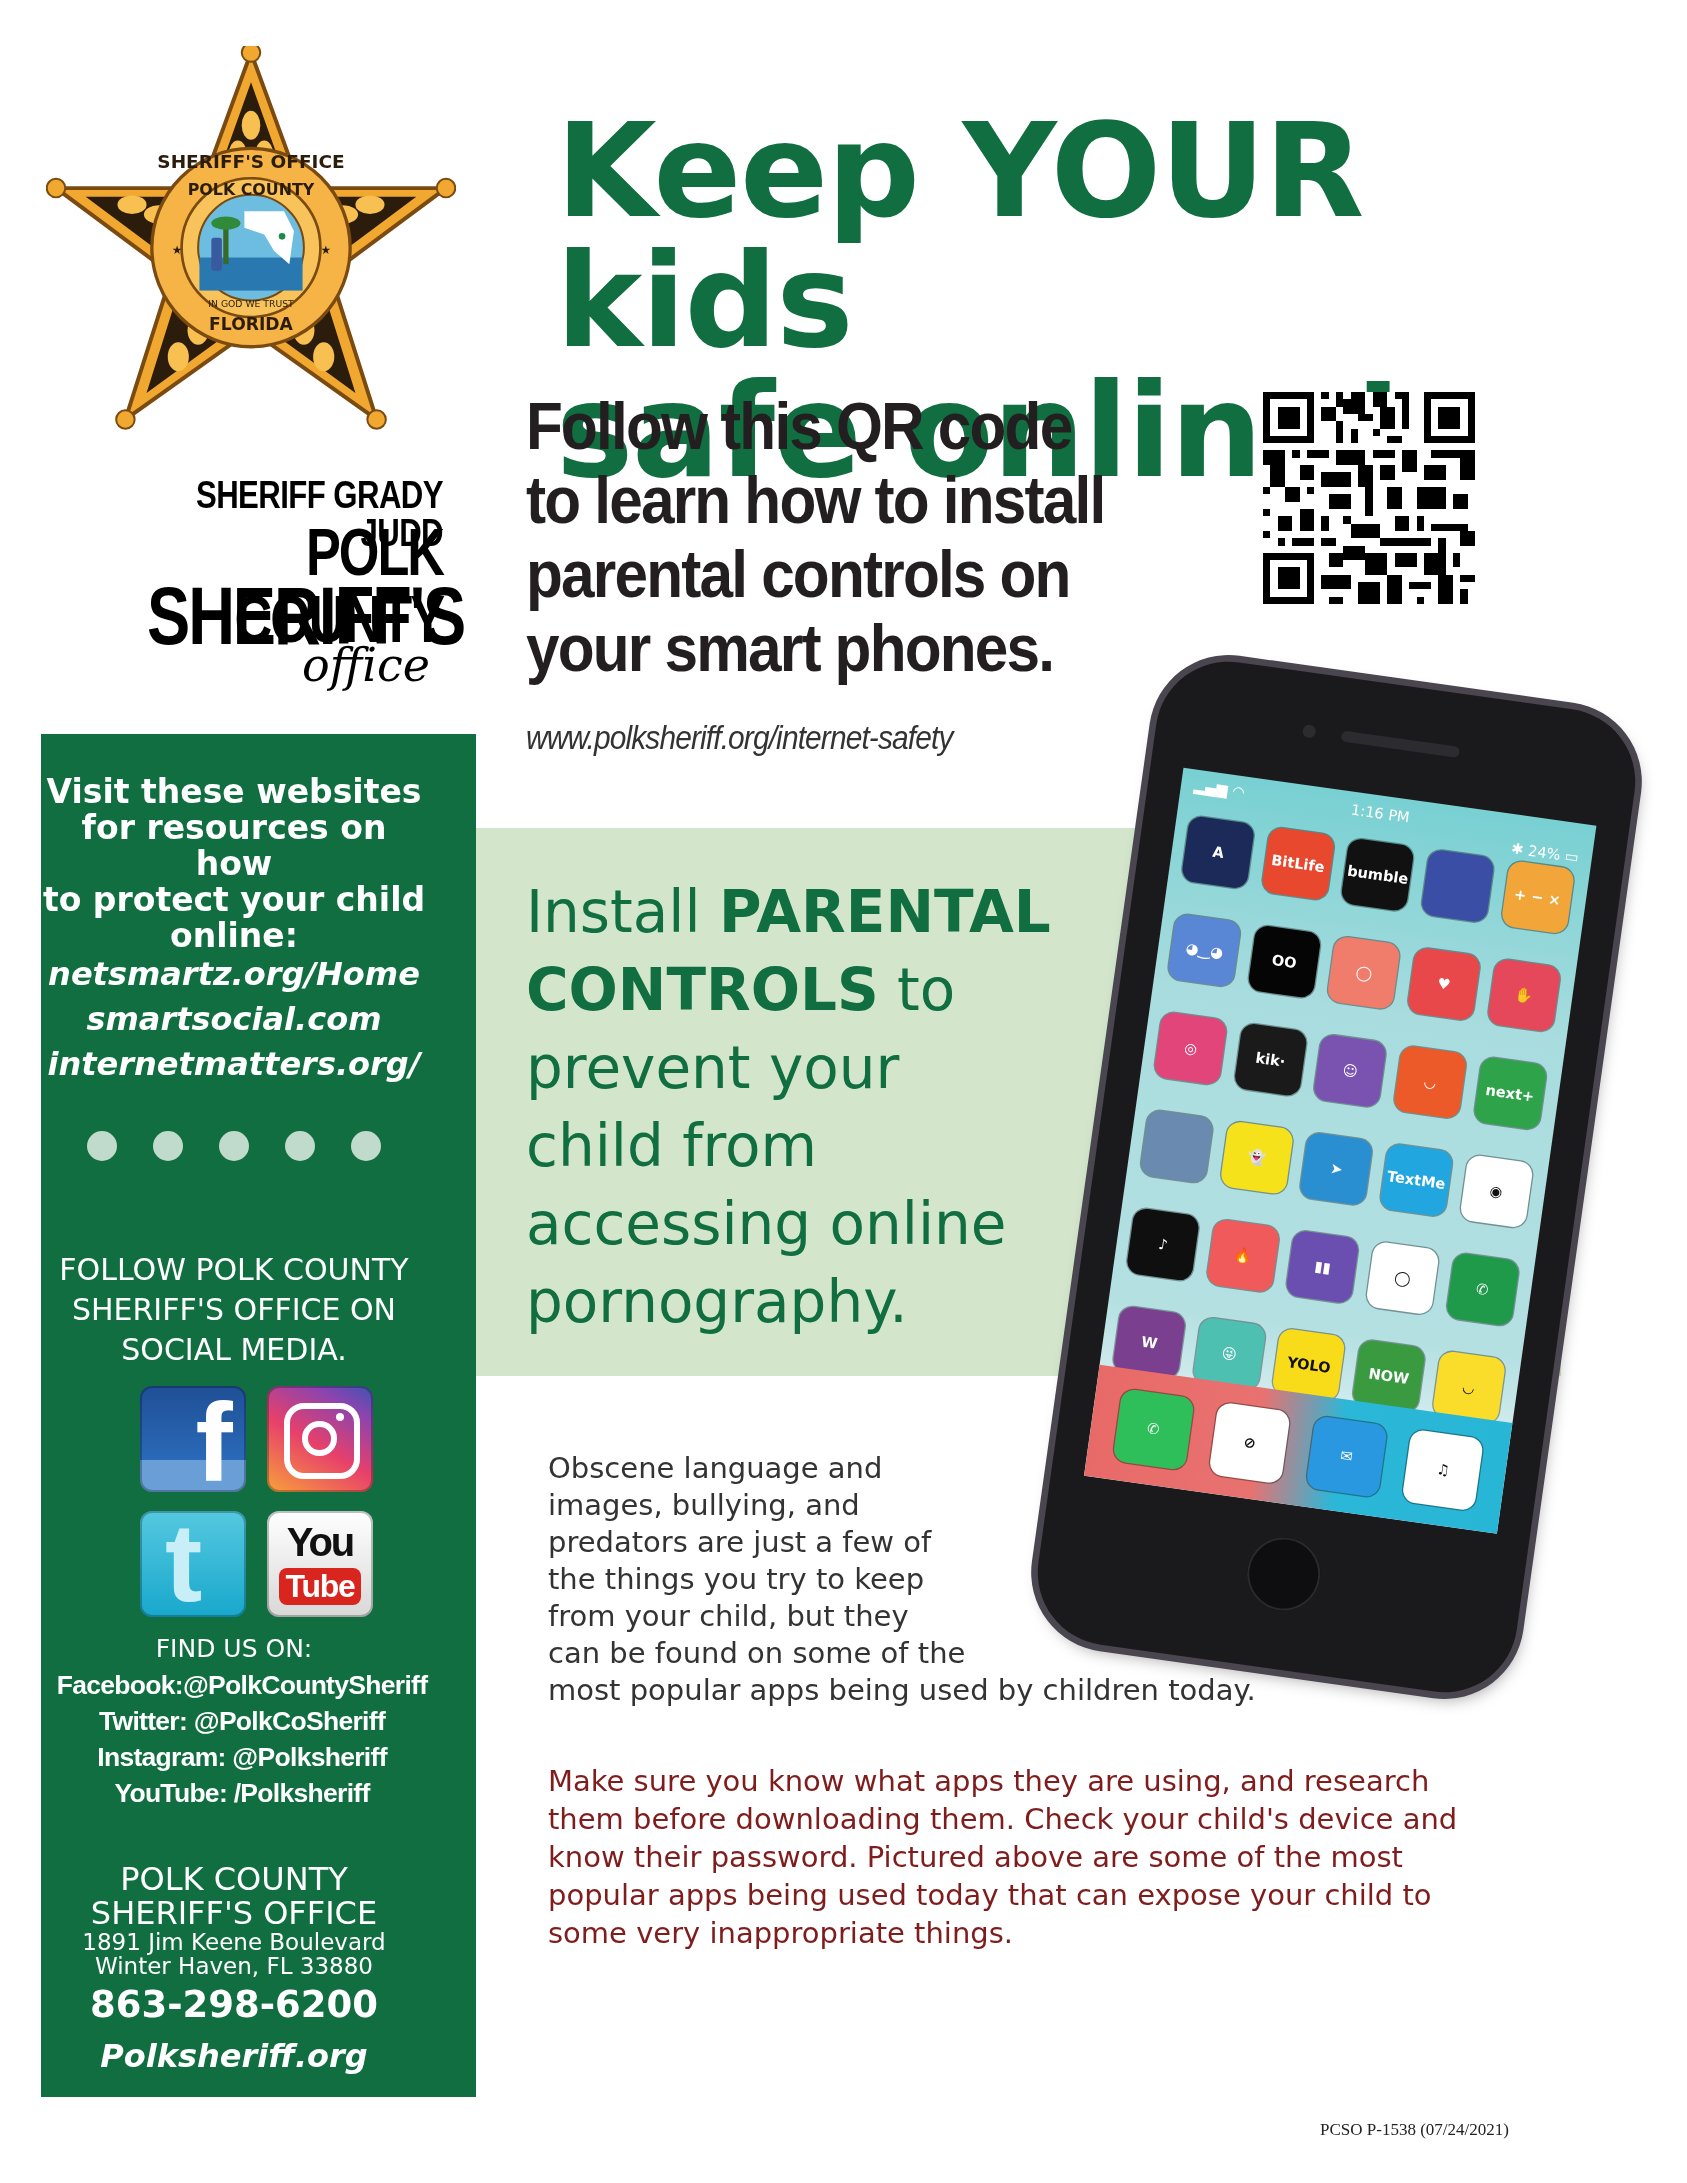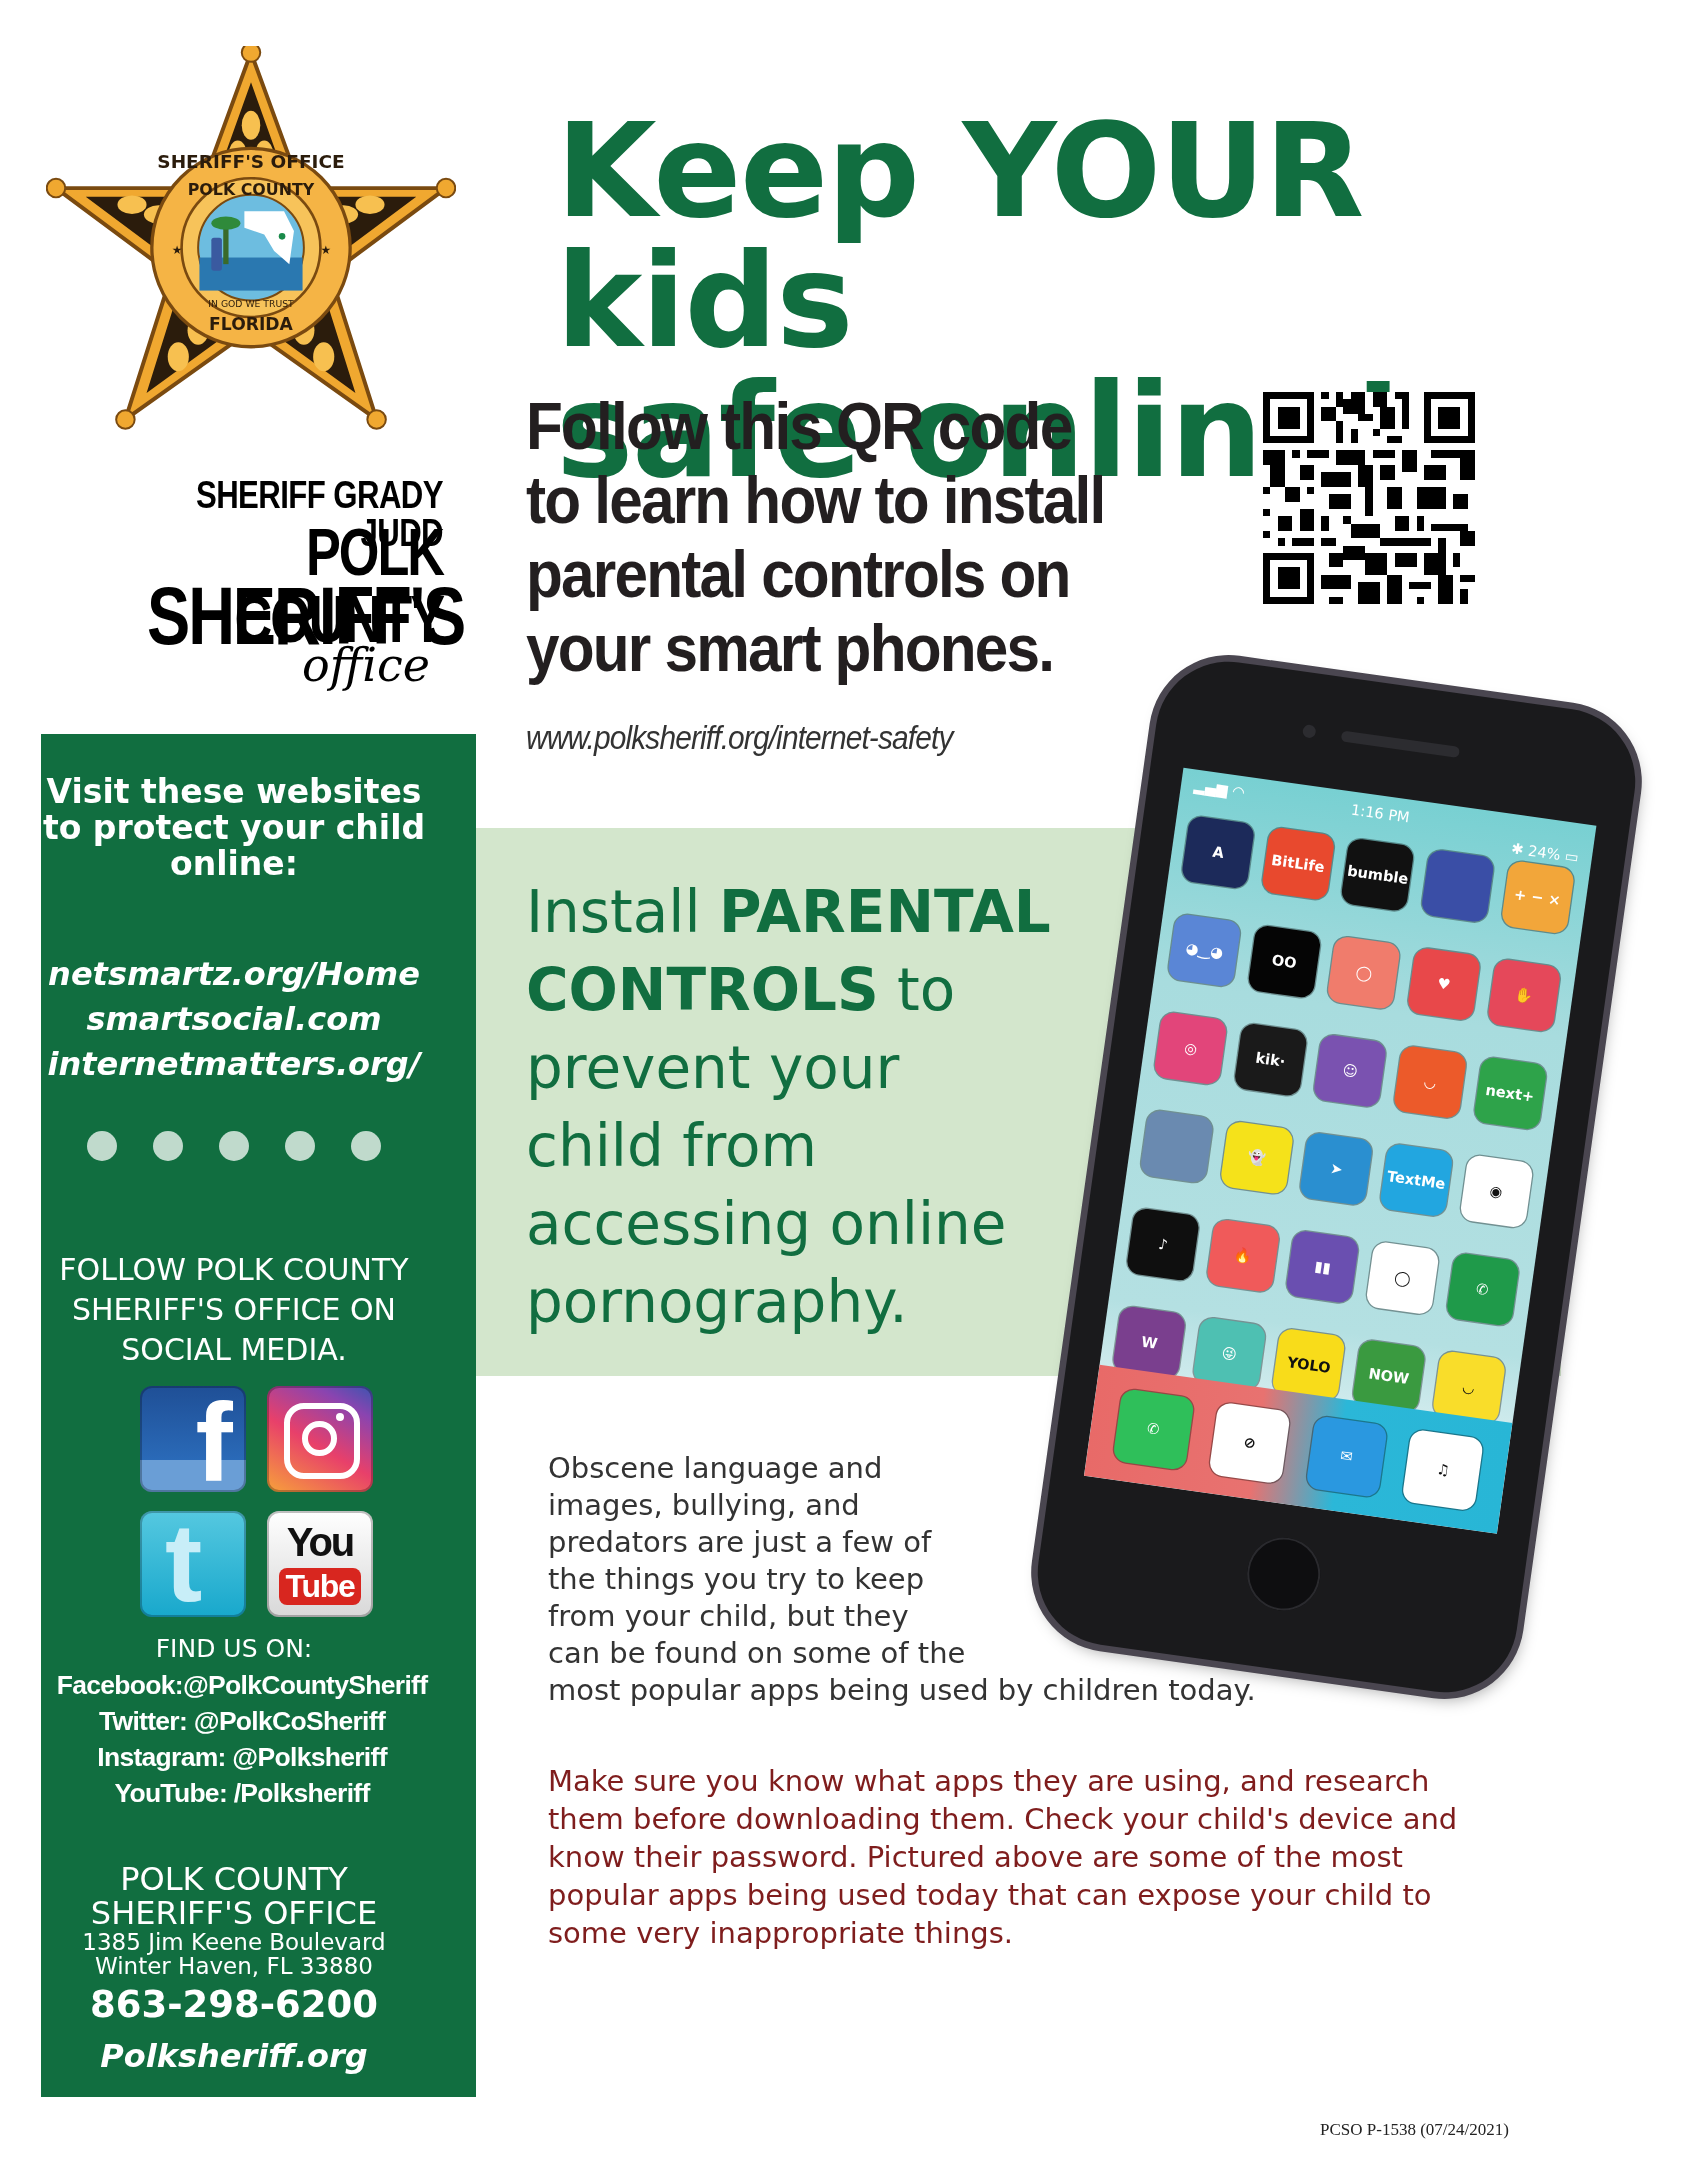--- a/index.html
+++ b/index.html
@@ -198,20 +198,21 @@
       <rect x="27" y="25" width="2" height="1"></rect>
       <rect x="9" y="28" width="2" height="1"></rect>
       <rect x="21" y="28" width="1" height="1"></rect>
       <rect x="27" y="27" width="1" height="2"></rect>
   </g>
 </svg>
 
 <div id="sidebar" class="abs">
   <div id="sb-visit" class="sb">
     <div>Visit these websites</div>
+    <div>for resources on how</div>
     <div>to protect your child</div>
     <div>online:</div>
   </div>
   <div id="sb-links" class="sb">
     <div>netsmartz.org/Home</div>
     <div>smartsocial.com</div>
     <div>internetmatters.org/</div>
   </div>
   <div id="sb-dots" class="sb">
     <span class="dot"></span>
@@ -247,21 +248,21 @@
     <div>Facebook:@PolkCountySheriff</div>
     <div>Twitter: @PolkCoSheriff</div>
     <div>Instagram: @Polksheriff</div>
     <div>YouTube: /Polksheriff</div>
   </div>
   <div id="sb-addr-title" class="sb">
     <div>POLK COUNTY</div>
     <div>SHERIFF'S OFFICE</div>
   </div>
   <div id="sb-addr" class="sb">
-    <div>1385 Jim Keene Boulevard</div>
+    <div>1891 Jim Keene Boulevard</div>
     <div>Winter Haven, FL 33880</div>
   </div>
   <div id="sb-phone" class="sb">863-298-6200</div>
   <div id="sb-web" class="sb">Polksheriff.org</div>
 </div>
 
 <div id="callout" class="abs"></div>
 <div id="callout-text" class="abs">
   <div><span>Install </span><b>PARENTAL</b></div>
   <div><b>CONTROLS</b><span> to</span></div>

